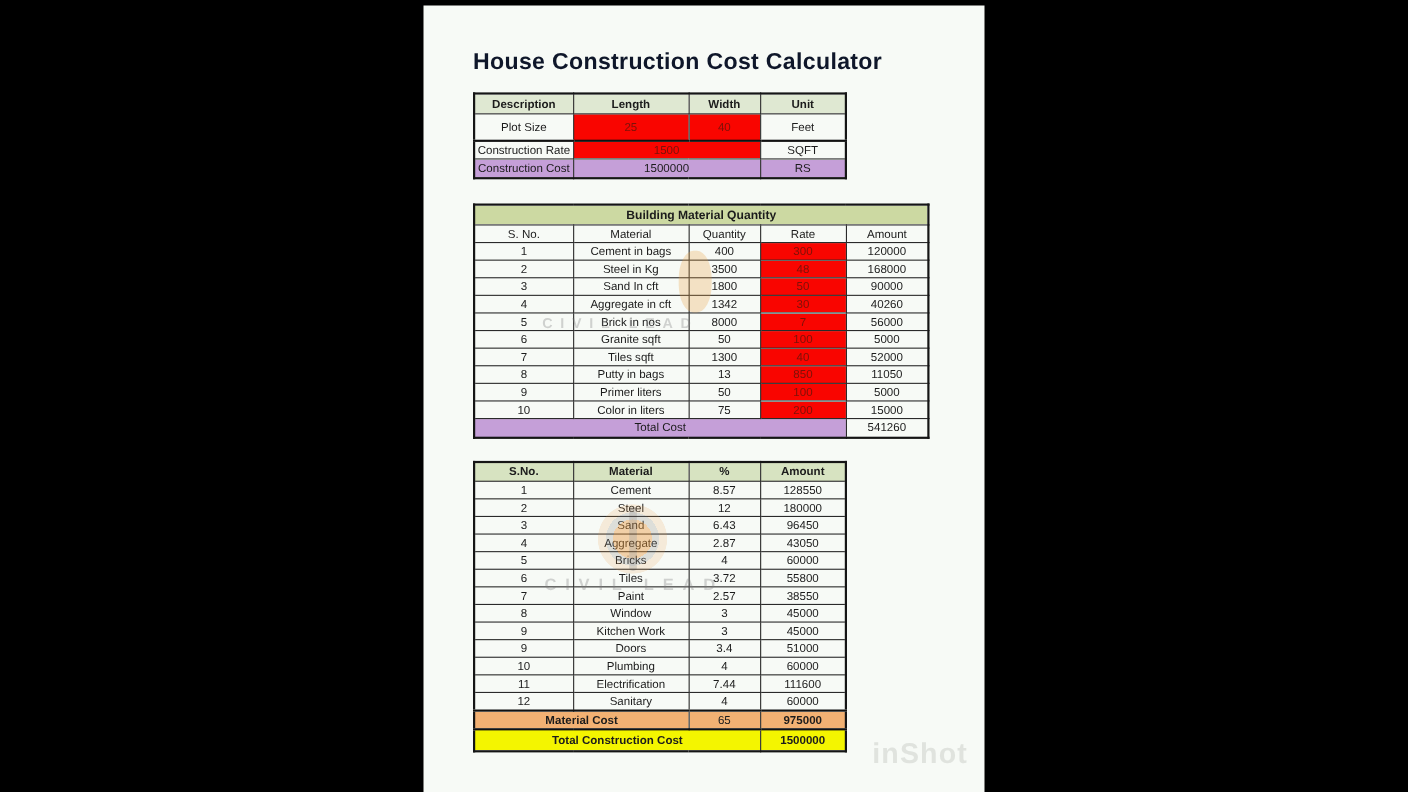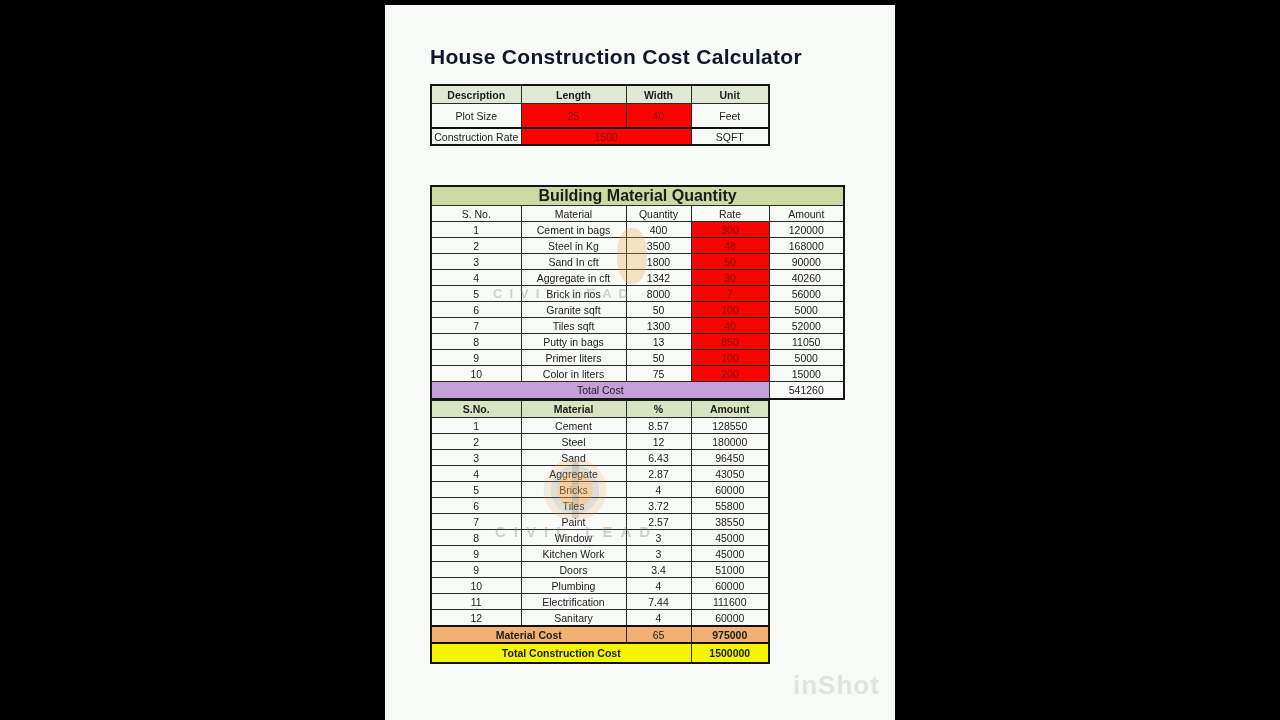--- a/index.html
+++ b/index.html
@@ -7,23 +7,23 @@
        font-family:"Liberation Sans",sans-serif;}
   #page{position:absolute;left:385px;top:5px;width:510px;height:715px;background:#f7faf6;}
   #title{position:absolute;left:45px;top:40px;margin:0;font-size:21px;font-weight:bold;
          color:#0f172a;letter-spacing:.3px;white-space:nowrap;}
   table{border-collapse:collapse;position:absolute;table-layout:fixed;border:2px solid #151515;}
   td,th{border:1px solid #2a2a2a;font-size:10.5px;font-weight:normal;text-align:center;
         vertical-align:middle;padding:0 2px;color:#1c1c1c;white-space:nowrap;overflow:hidden;}
   th{font-weight:bold;}
   #t1{left:45px;top:79px;}
   #t2{left:45px;top:180px;}
-  #t3{left:45px;top:394px;}
+  #t3{left:45px;top:414px;}
   .hdr1 td,.hdr1 th{background:#dfe8d2;height:17px;}
-  .banner th{background:#ccd9a2;height:17px;font-size:16px;}
+  .banner th{background:#ccd9a2;height:17px;font-size:11px;}
   .hdr3 th{background:#d7e3c1;height:16px;}
   .r23{height:23px;}
   .r15{height:15px;}
   .r16{height:16px;}
   .r17{height:17px;}
   .r18{height:18px;}
   .red{background:#f90500;color:#7c1208;}
   .purple{background:#c59fd8;}
   .orange{background:#f2b173;}
   .blue{background:#abc6d7;}
@@ -71,20 +71,25 @@
       <td class="r23">Plot Size</td>
       <td class="red">25</td>
       <td class="red">40</td>
       <td>Feet</td>
     </tr>
     <tr>
       <td class="r15">Construction Rate</td>
       <td colspan="2" class="red">1500</td>
       <td>SQFT</td>
     </tr>
+    <tr>
+      <td class="r16 purple">Construction Cost</td>
+      <td colspan="2" class="purple">1500000</td>
+      <td class="purple">RS</td>
+    </tr>
   </tbody>
     </table>
 
   <table id="t2">
     <colgroup>
         <col style="width:90px">
         <col style="width:105px">
         <col style="width:65px">
         <col style="width:78px">
         <col style="width:75px">

